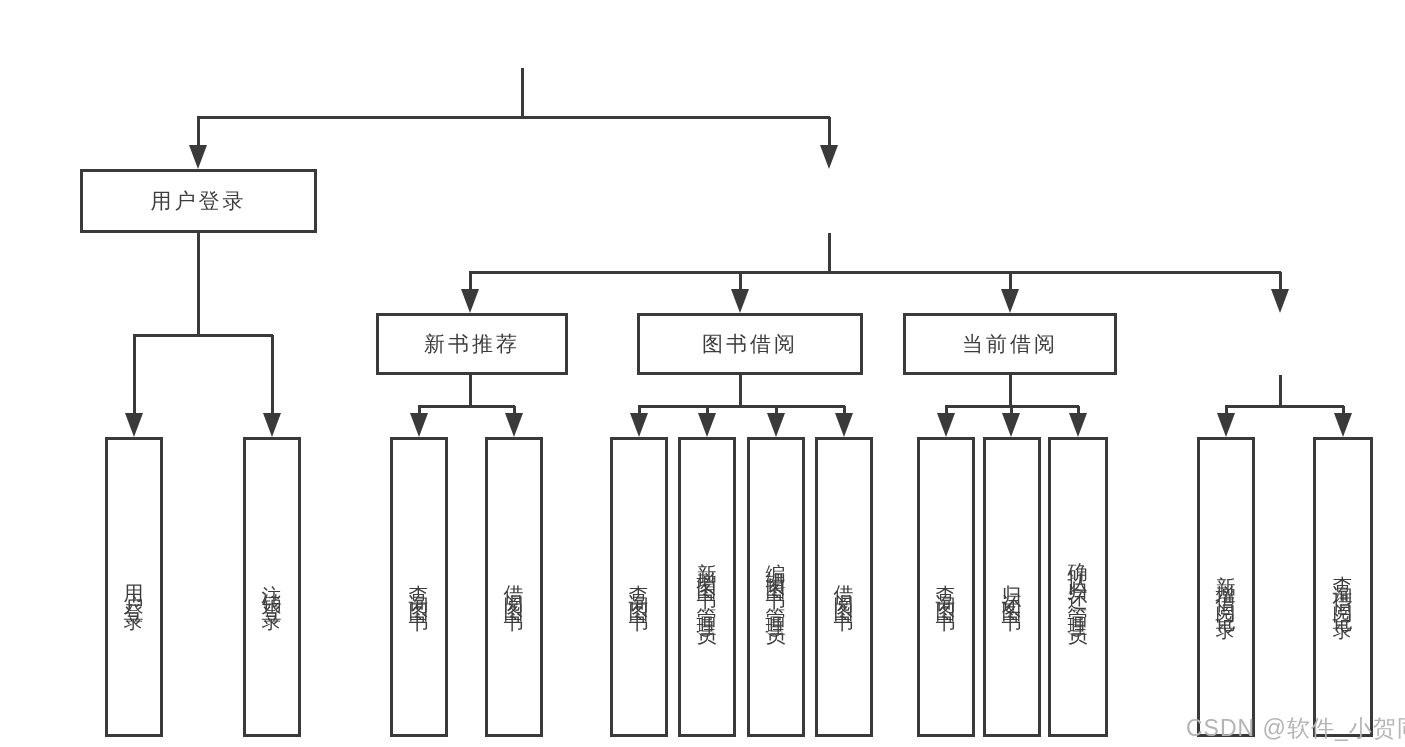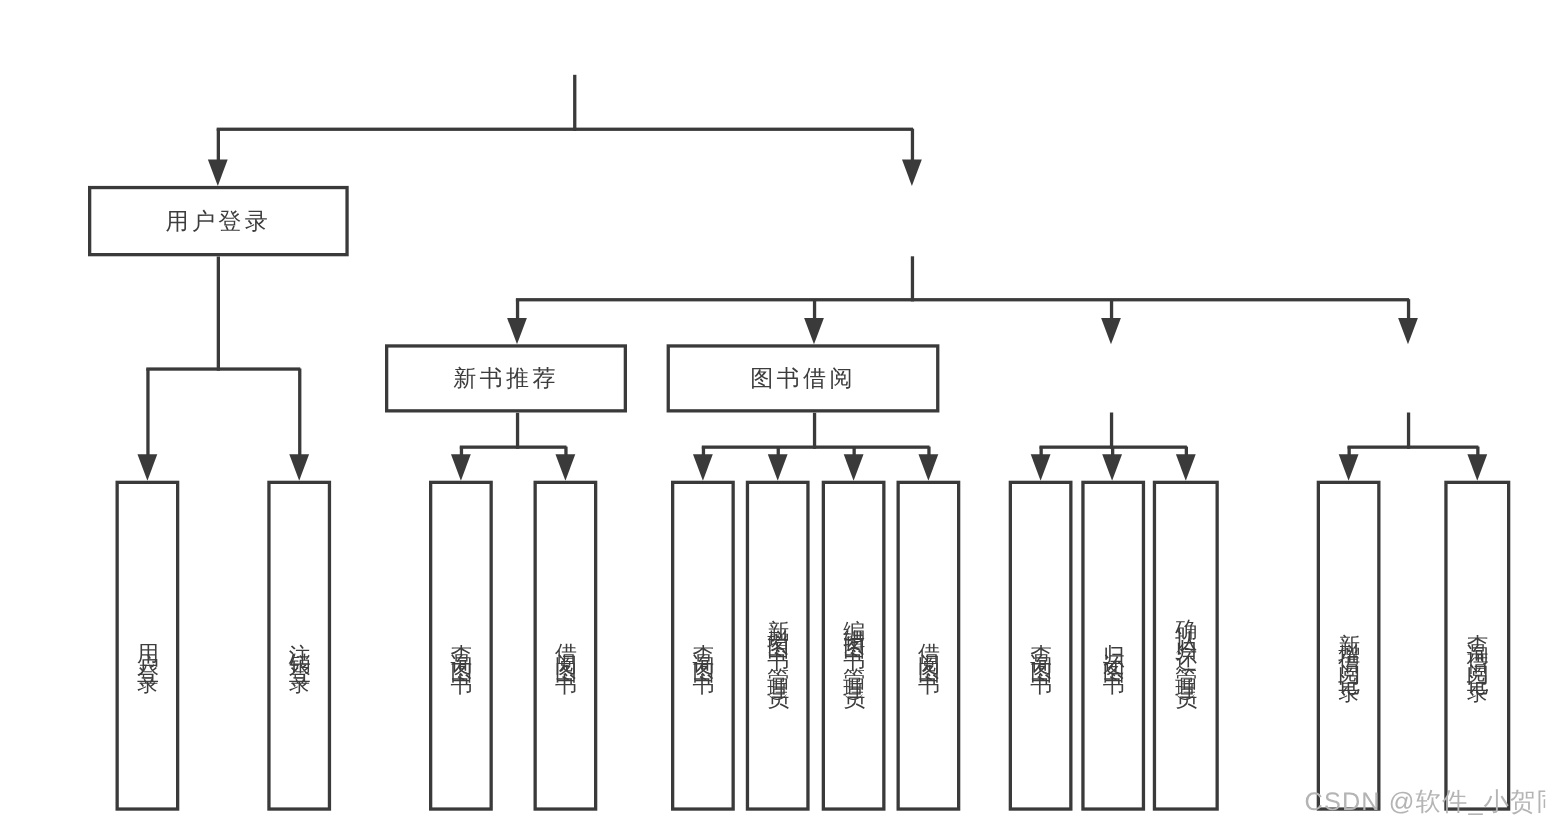--- a/index.html
+++ b/index.html
@@ -87,25 +87,28 @@
       <div class="arrow" style="left: 1217px; top: 413px;"></div>
       <div class="line" style="left: 1342px; top: 406px; width: 3px; height: 11px;"></div>
       <div class="arrow" style="left: 1334px; top: 413px;"></div>
     </div>
 
 
   <div class="box" style="left:80px;top:169px;width:237px;height:64px">
     <span class="hlabel">用户登录</span>
   </div>
 
-  <div class="box" style="left:350px;top:313px;width:220px;height:62px">
+  <div class="box" style="left:376px;top:313px;width:192px;height:62px">
     <span class="hlabel">新书推荐</span>
   </div>
-  <div class="box" style="left:606px;top:313px;width:248px;height:62px">
+  <div class="box" style="left:637px;top:313px;width:226px;height:62px">
     <span class="hlabel">图书借阅</span>
+  </div>
+  <div class="box" style="left:903px;top:313px;width:214px;height:62px">
+    <span class="hlabel">当前借阅</span>
   </div>
 
   <div class="box leaf" style="left:105px;top:437px;width:58px;height:300px">
     <span class="vtext">用户登录</span>
   </div>
   <div class="box leaf" style="left:243px;top:437px;width:58px;height:300px">
     <span class="vtext">注销登录</span>
   </div>
 
   <div class="box leaf" style="left:390px;top:437px;width:58px;height:300px">

